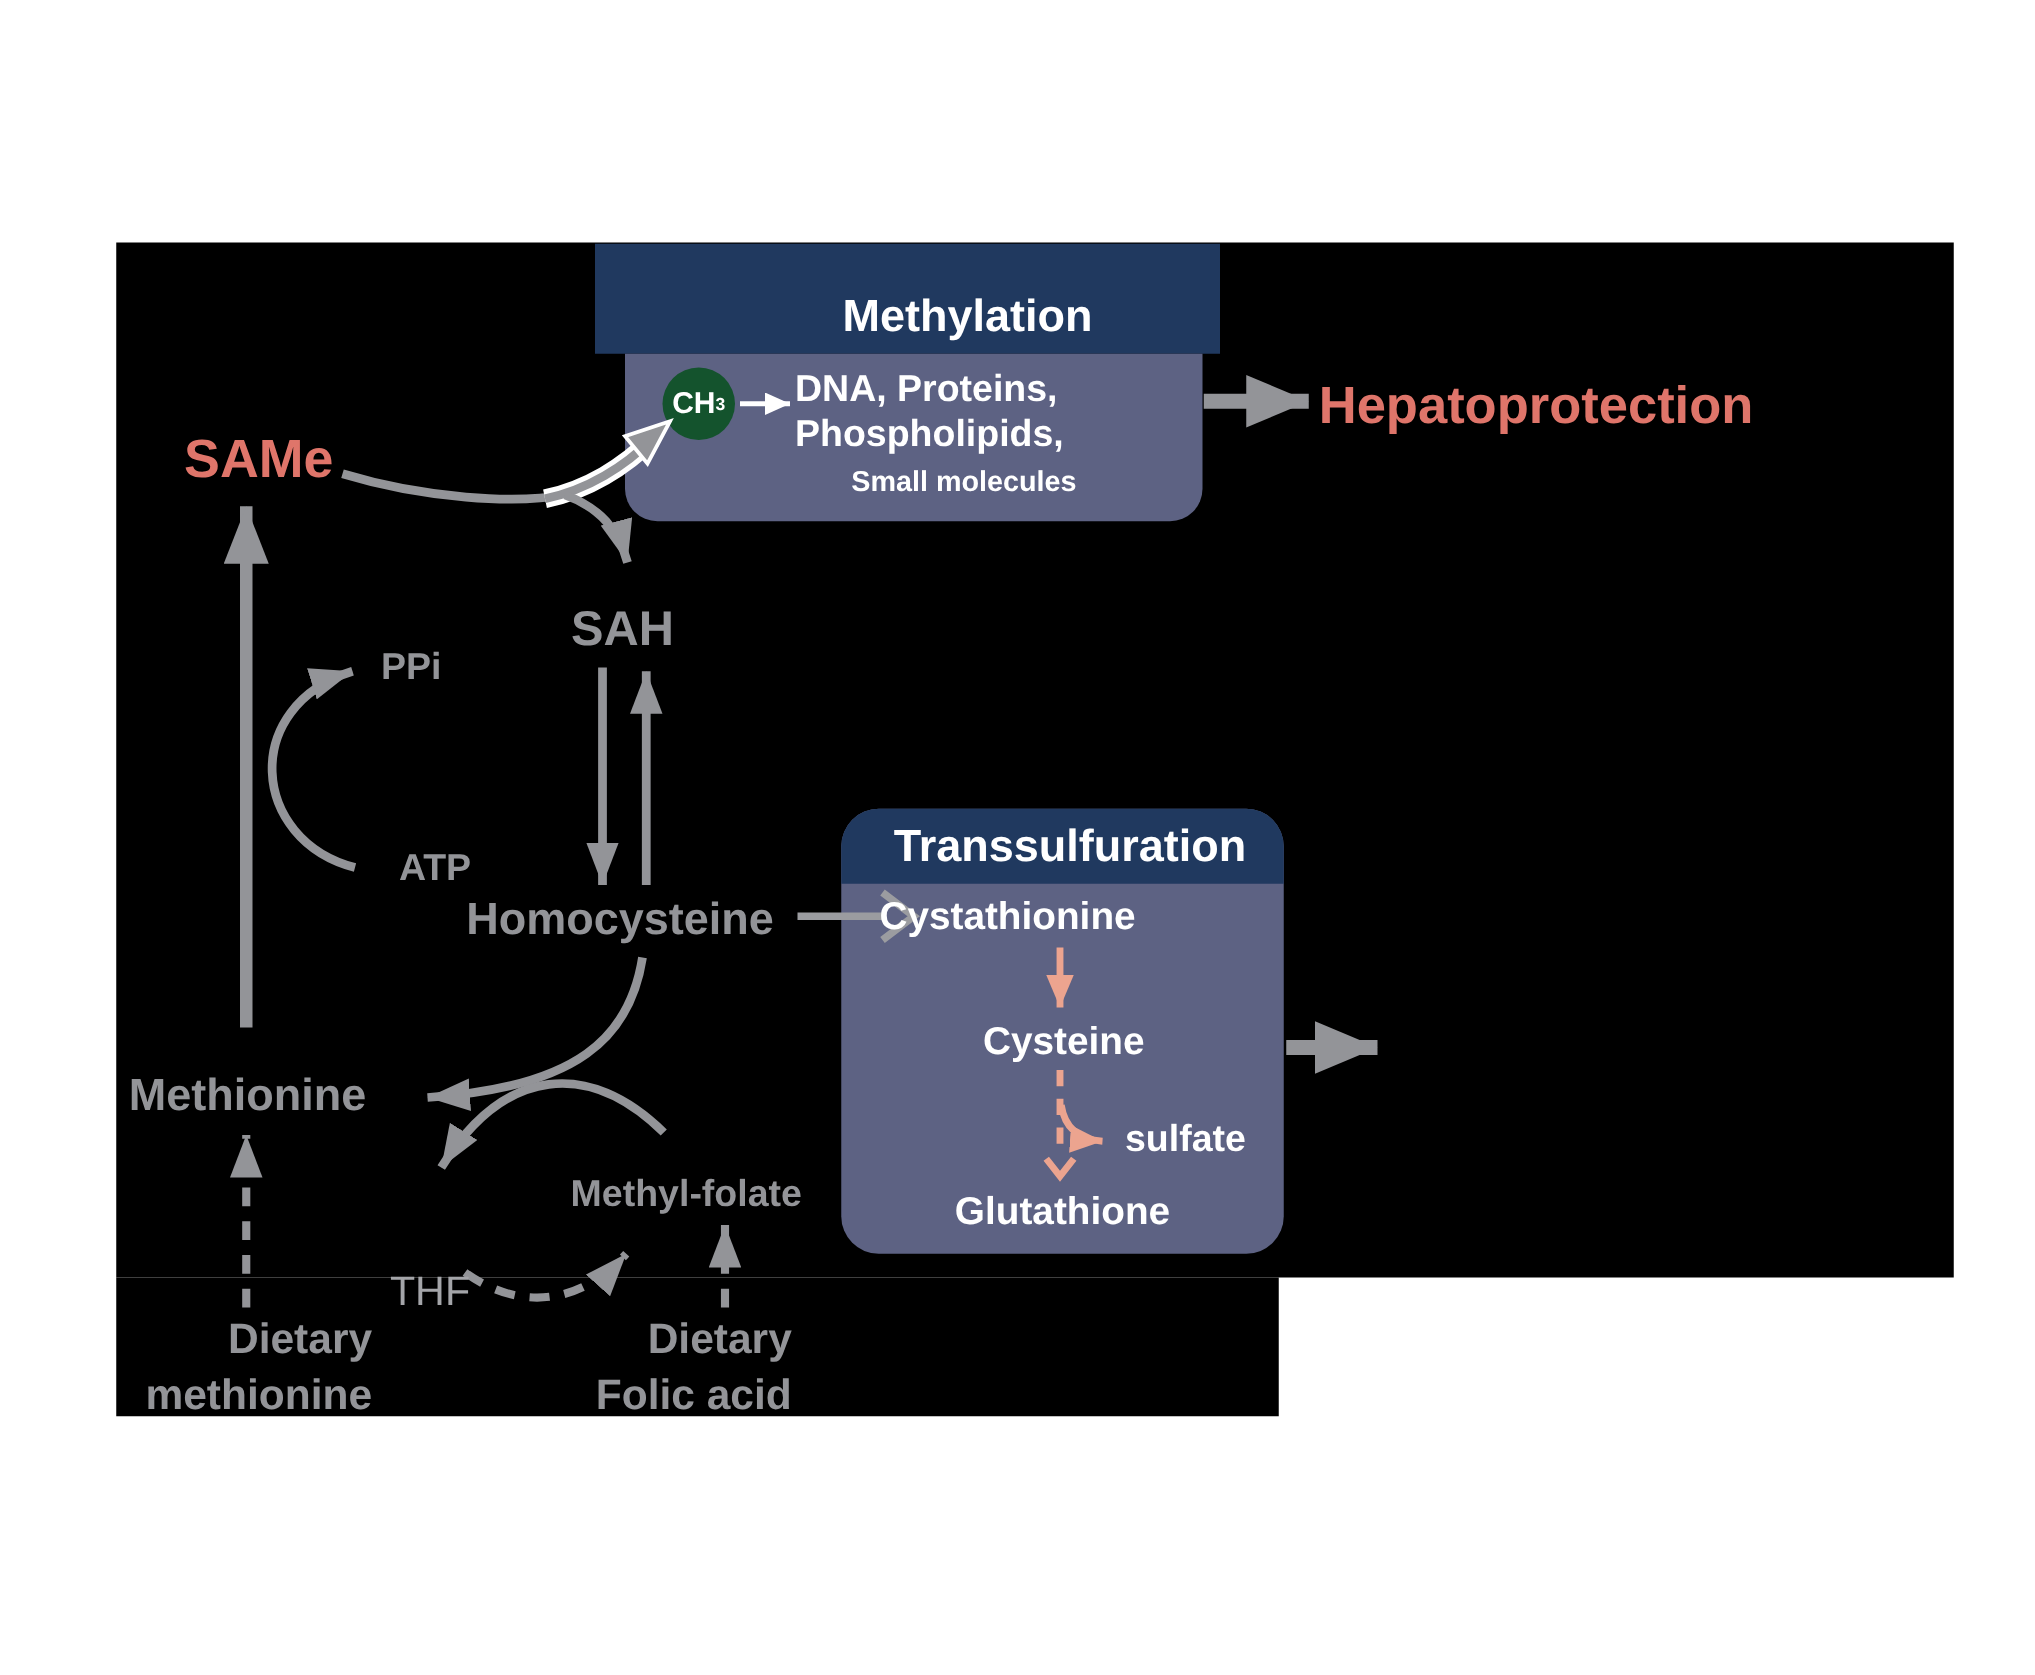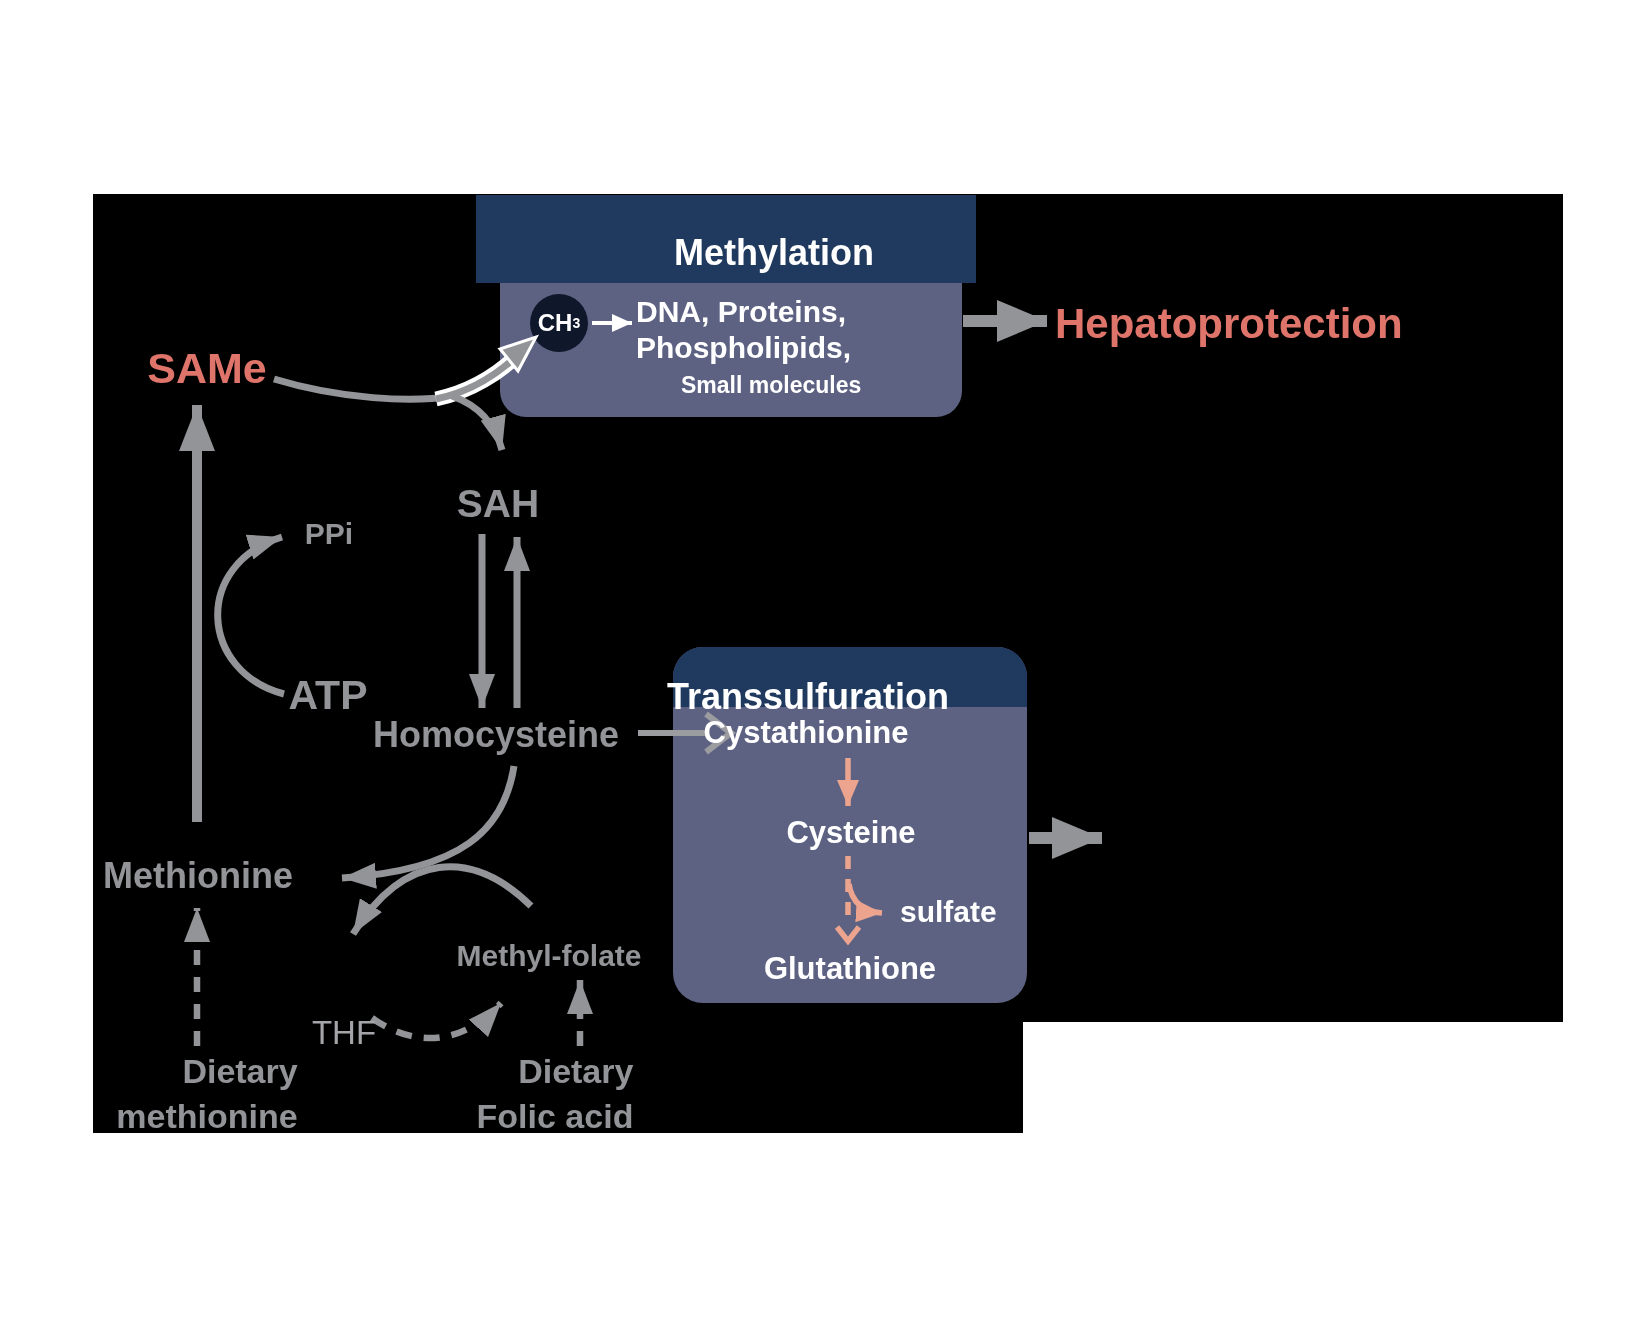--- a/index.html
+++ b/index.html
@@ -12,21 +12,21 @@
   .meth-header{left:476px;top:195px;width:500px;height:88px;background:#20395f;}
   .meth-body{left:500px;top:283px;width:462px;height:134px;background:#5d6283;border-radius:0 0 26px 26px;}
   .trans-box{left:673px;top:647px;width:354px;height:356px;background:#5d6283;border-radius:30px;}
   .trans-header{position:absolute;left:0;top:0;width:100%;height:60px;background:#20395f;border-radius:30px 30px 0 0;}
   .lbl{position:absolute;white-space:nowrap;}
   .c{transform:translate(-50%,-50%);}
   .l{transform:translate(0,-50%);}
   .w{color:#ffffff;font-weight:bold;}
   .g{color:#939498;font-weight:bold;}
   .sal{color:#df756a;font-weight:bold;}
-  .ch3{position:absolute;left:530px;top:294px;width:58px;height:58px;border-radius:50%;background:#0f172a;
+  .ch3{position:absolute;left:530px;top:294px;width:58px;height:58px;border-radius:50%;background:#14532d;
        display:flex;align-items:center;justify-content:center;color:#fff;font-weight:bold;font-size:24px;}
   .ch3 sub{font-size:14px;line-height:0;}
   svg.overlay{position:absolute;left:0;top:0;width:1628px;height:1340px;pointer-events:none;}
   .two-line{text-align:right;line-height:45px;}
 </style>
 </head>
 <body>
 
 <div class="canvas">
 
@@ -111,41 +111,41 @@
   <div class="lbl l w" style="left:636px;top:385px;font-size:23px;margin-left:45px;">Small molecules</div>
 
   <div class="lbl l sal" style="left:1055px;top:324px;font-size:42px;text-align:center;">Hepatoprotection</div>
 
   <div class="lbl c sal" style="left:207px;top:368px;font-size:43px;">SAMe</div>
 
   <div class="lbl c g" style="left:498px;top:504px;font-size:39px;">SAH</div>
 
   <div class="lbl c g" style="left:329px;top:534px;font-size:30px;">PPi</div>
 
-  <div class="lbl c g" style="left:328px;top:695px;font-size:41px;">ATP</div>
+  <div class="lbl c g" style="left:348px;top:695px;font-size:30px;">ATP</div>
 
   <div class="lbl c g" style="left:496px;top:735px;font-size:36px;">Homocysteine</div>
 
   <div class="lbl c g" style="left:198px;top:876px;font-size:36px;">Methionine</div>
 
   <div class="lbl c" style="left:344px;top:991px;font-size:33px;color:#a4a5a9;font-weight:normal;margin-top:42px;">THF</div>
 
   <div class="lbl c g" style="left:549px;top:956px;font-size:30px;">Methyl-folate</div>
 
   <div class="lbl c g two-line" style="left:207px;top:1094px;font-size:34px;">
     <div>Dietary</div>
     <div>methionine</div>
   </div>
 
   <div class="lbl c g two-line" style="left:555px;top:1094px;font-size:34px;">
     <div>Dietary</div>
     <div>Folic acid</div>
   </div>
 
-  <div class="lbl c w" style="left:808px;top:677px;font-size:36px;margin-top:20px;">Transsulfuration</div>
+  <div class="lbl c w" style="left:856px;top:677px;font-size:36px;">Transsulfuration</div>
 
   <div class="lbl c w" style="left:806px;top:733px;font-size:31px;">Cystathionine</div>
 
   <div class="lbl c w" style="left:851px;top:833px;font-size:31px;">Cysteine</div>
 
   <div class="lbl l w" style="left:900px;top:912px;font-size:30px;">sulfate</div>
 
   <div class="lbl c w" style="left:850px;top:969px;font-size:31px;">Glutathione</div>
 
 

